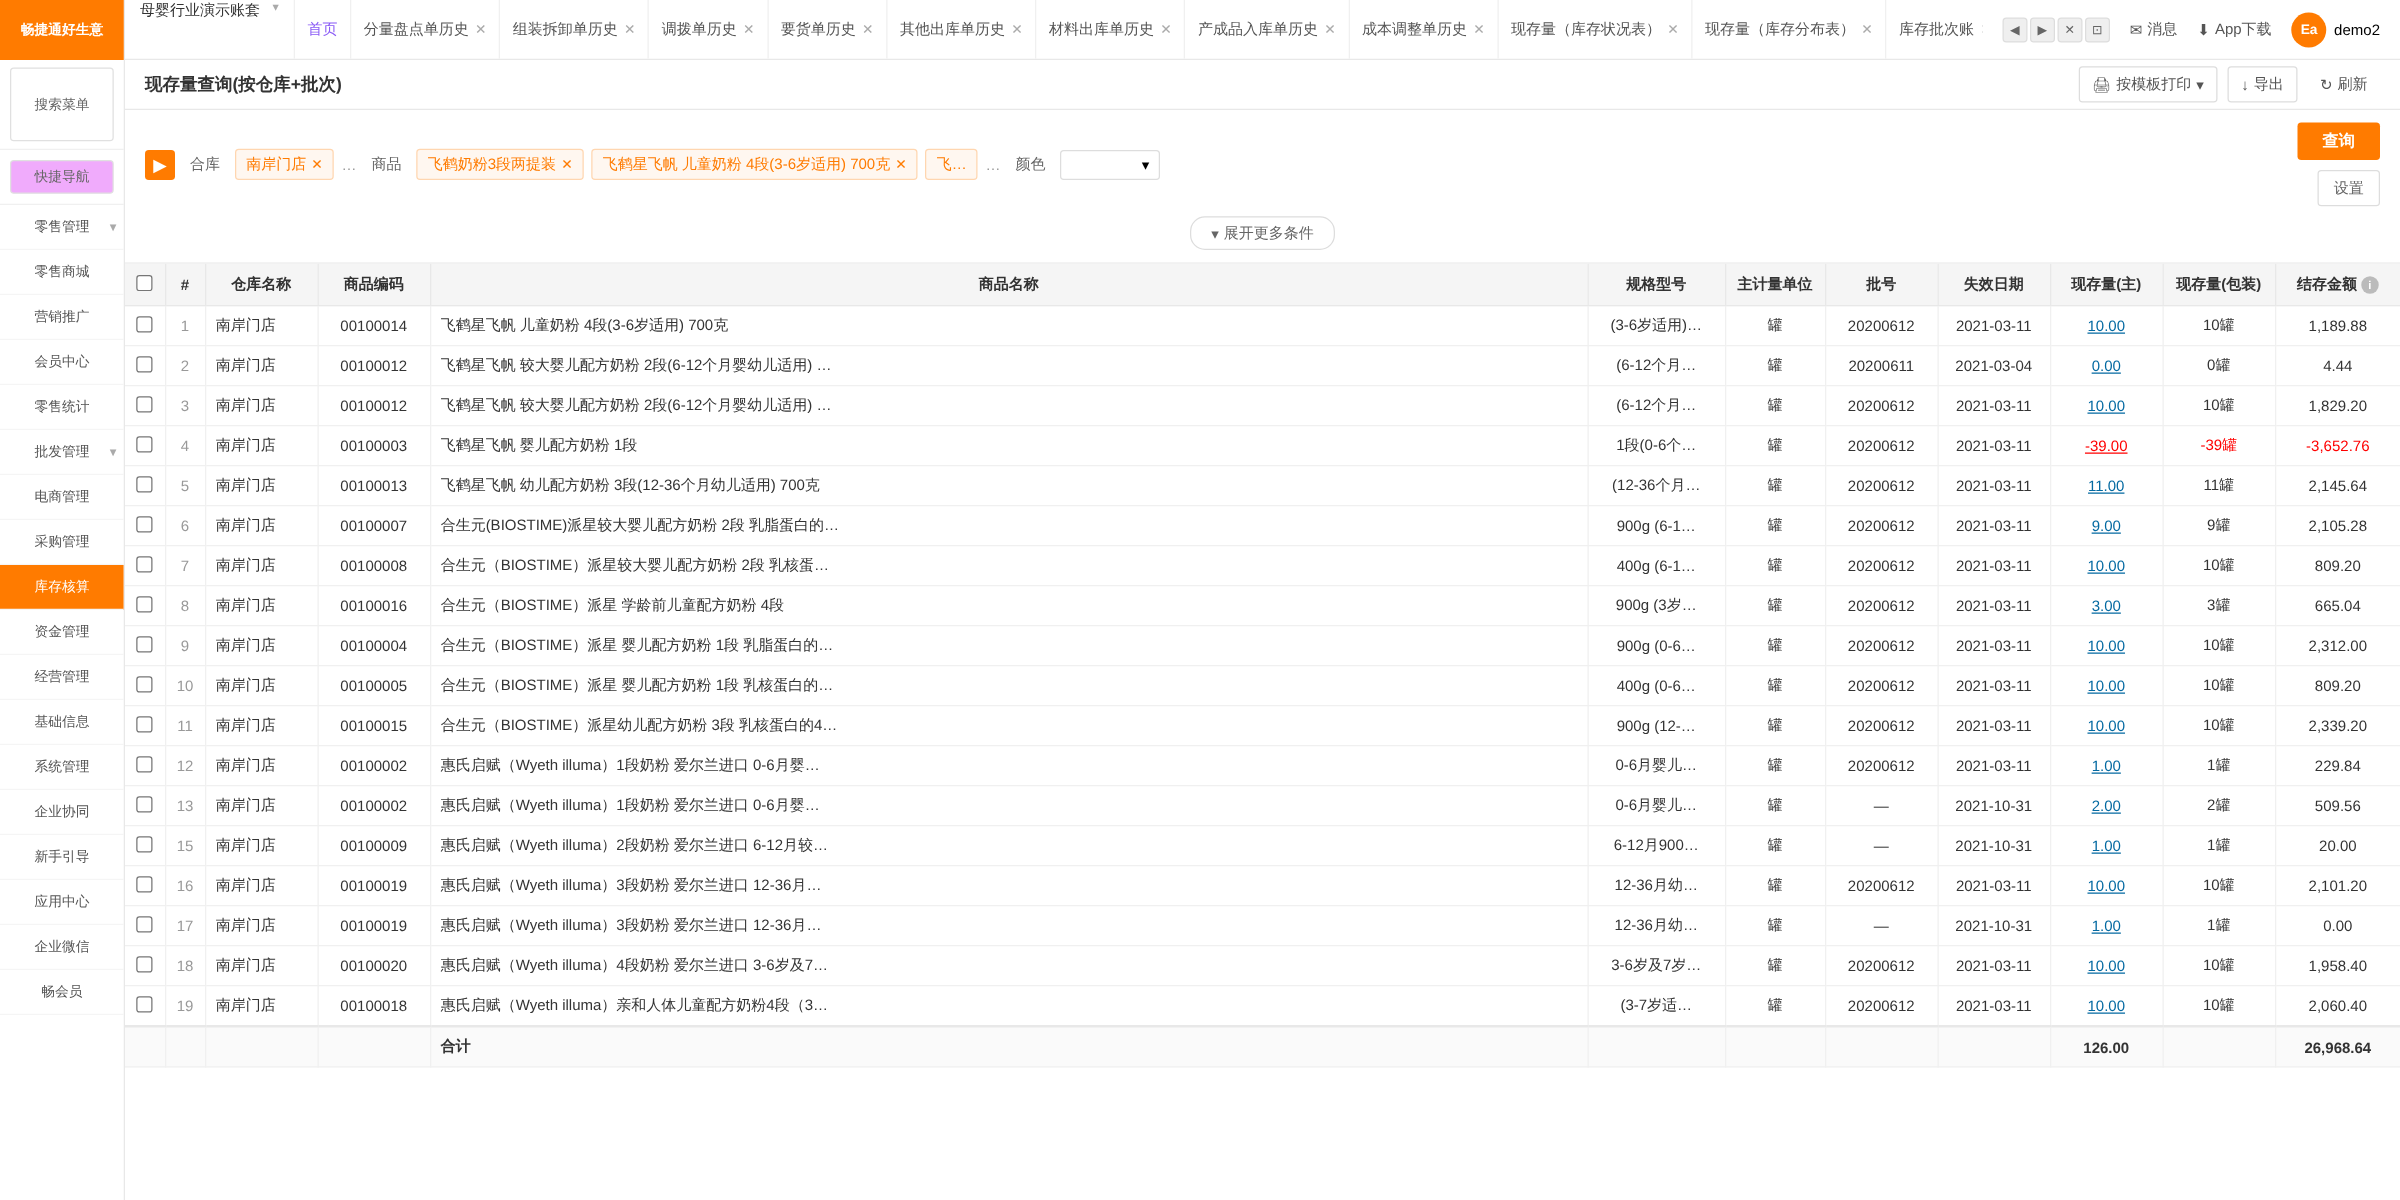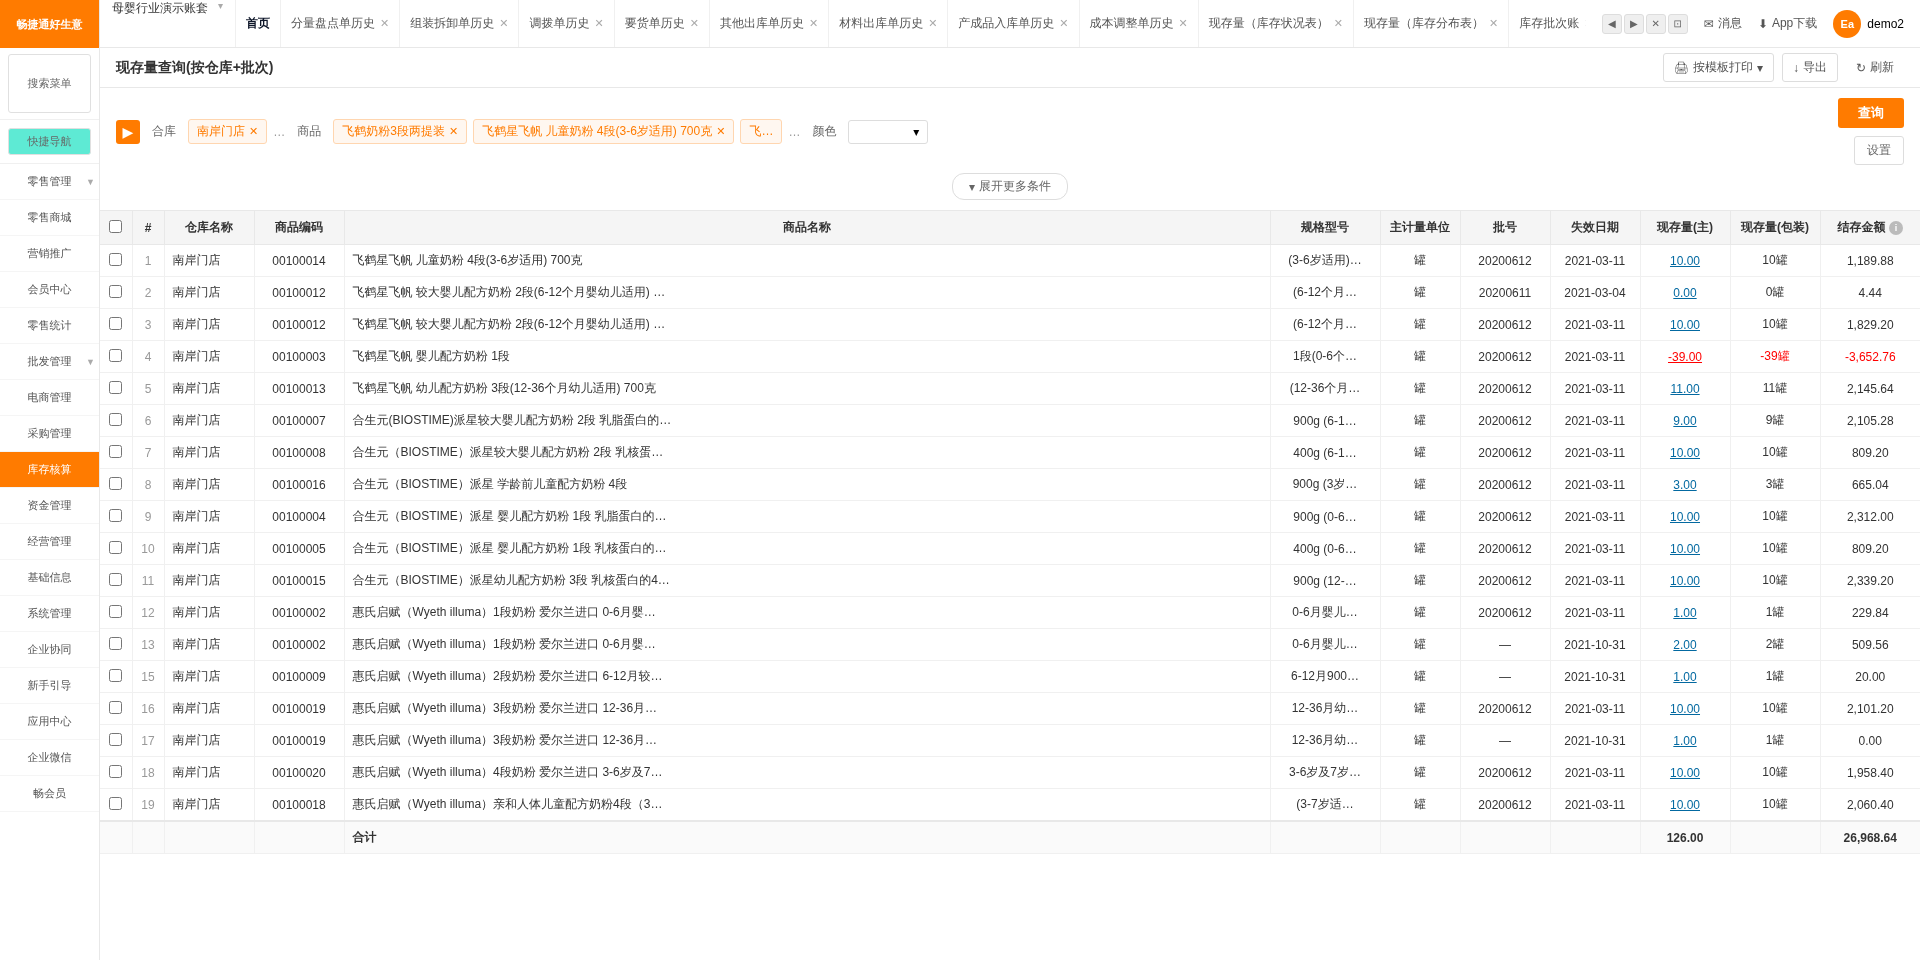--- a/index.html
+++ b/index.html
@@ -5,32 +5,32 @@
     * { box-sizing: border-box; margin: 0; padding: 0; font-family: 'Microsoft YaHei', Arial, sans-serif; font-size: 12px; }
     body { background: #f5f5f5; width: 1920px; height: 960px; overflow: hidden; display: flex; }
 
     
     .sidebar { width: 100px; background: #fff; display: flex; flex-direction: column; border-right: 1px solid #e8e8e8; flex-shrink: 0; justify-content: flex-end; }
     .sidebar-logo { background: #ff7b00; padding: 10px 8px; display: flex; align-items: center; justify-content: center; height: 48px; }
     .sidebar-logo span { color: #fff; font-size: 11px; font-weight: bold; text-align: center; line-height: 1.3; }
     .sidebar-search { padding: 6px 8px; border-bottom: 1px solid #f0f0f0; }
     .sidebar-search-btn { width: 100%; padding: 21px 4px; background: #fff; border: 1px solid #e0e0e0; border-radius: 3px; color: #666; font-size: 11px; cursor: pointer; text-align: center; }
     .sidebar-nav-btn { padding: 8px 8px; border-bottom: 1px solid #f0f0f0; }
-    .sidebar-nav-btn-inner { width: 100%; padding: 5px 4px; background: #5eead4; border: 1px solid #e0e0e0; border-radius: 3px; color: #666; font-size: 11px; cursor: pointer; text-align: center; }
+    .sidebar-nav-btn-inner { width: 100%; padding: 5px 4px; background: #f0abfc; border: 1px solid #e0e0e0; border-radius: 3px; color: #666; font-size: 11px; cursor: pointer; text-align: center; }
     .sidebar-menu { flex: 1; overflow-y: auto; }
     .sidebar-item { display: flex; align-items: center; justify-content: center; padding: 10px 4px; cursor: pointer; border-bottom: 1px solid #f5f5f5; position: relative; flex-direction: column; gap: 2px; }
     .sidebar-item.active { background: #ff7b00; }
     .sidebar-item.active .sidebar-item-label { color: #fff; }
     .sidebar-item-label { font-size: 11px; color: #555; text-align: center; }
     .sidebar-item-arrow { position: absolute; right: 4px; top: 50%; transform: translateY(-50%); font-size: 9px; color: #aaa; }
 
     
     .main { flex: 1; display: flex; flex-direction: column; overflow: hidden; }
     .topnav-tab { display: flex; align-items: center; padding: 0 10px; height: 100%; border-right: 1px solid #f0f0f0; color: #555; font-size: 12px; cursor: pointer; white-space: nowrap; flex-shrink: 0; }
-    .topnav-tab.home { color: #0f172a; font-weight: bold; }
+    .topnav-tab.home { color: #8b5cf6; font-weight: normal; }
     .topnav-tab .close-x { margin-left: 5px; color: #aaa; font-size: 11px; }
     .topnav-arrows { display: flex; gap: 2px; }
     .topnav-arrow-btn { width: 20px; height: 20px; border: 1px solid #ddd; border-radius: 3px; display: flex; align-items: center; justify-content: center; cursor: pointer; color: #666; font-size: 10px; }
 
     
     .header-bar { height: 40px; background: #fff; display: flex; align-items: center; padding: 0 16px; border-bottom: 1px solid #e8e8e8; flex-shrink: 0; }
     .header-title { font-size: 14px; font-weight: bold; color: #333; flex: 1; }
     .header-actions { display: flex; align-items: center; gap: 8px; }
     .btn-template { display: flex; align-items: center; gap: 4px; padding: 5px 10px; border: 1px solid #ddd; border-radius: 3px; background: #fff; color: #555; cursor: pointer; font-size: 12px; }
     .btn-export { display: flex; align-items: center; gap: 4px; padding: 5px 10px; border: 1px solid #ddd; border-radius: 3px; background: #fff; color: #555; cursor: pointer; font-size: 12px; }

